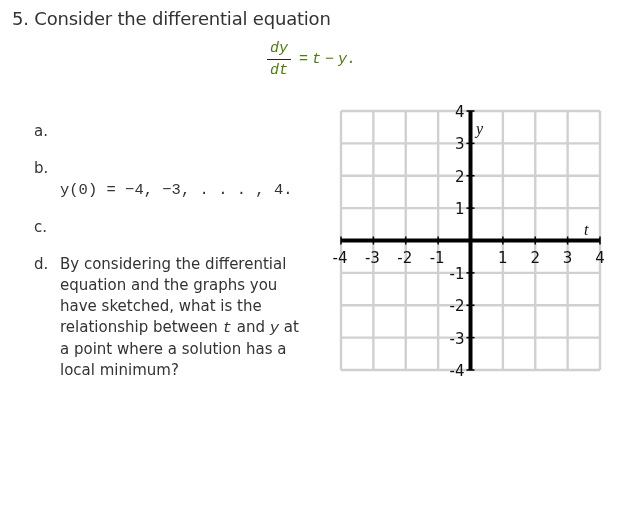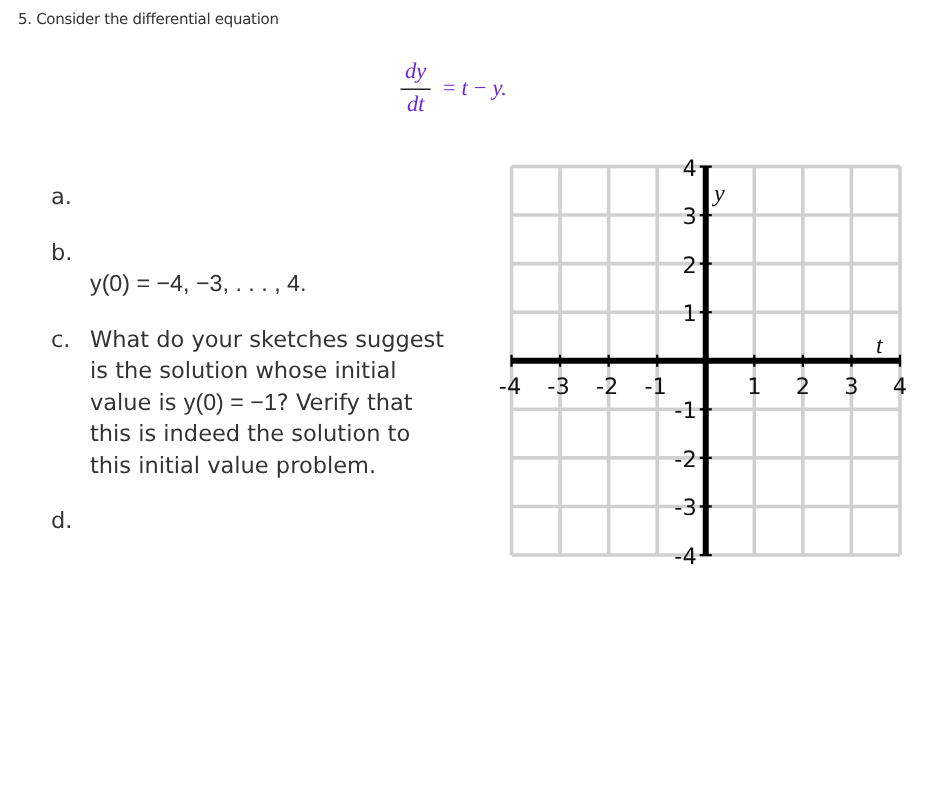--- a/index.html
+++ b/index.html
@@ -1,30 +1,30 @@
 <!DOCTYPE html>
 <html><head>
   <meta charset="utf-8">
   <style>
     html, body { margin: 0; padding: 0; background: #ffffff; }
     body { width: 622px; height: 525px; position: relative; overflow: hidden;
            font-family: "DejaVu Sans", "Liberation Sans", sans-serif; color: #333333; }
-    .title { position: absolute; left: 12px; top: 8px; font-size: 10px; letter-spacing: -0.2px; }
-    .eq { position: absolute; left: 267px; top: 40px; font-family: Liberation Serif, serif;
-          font-style: italic; font-size: 15px; display: flex; align-items: center; color: #6d28d9; }
+    .title { position: absolute; left: 12px; top: 8px; font-size: 18px; letter-spacing: -0.2px; }
+    .eq { position: absolute; left: 267px; top: 40px; font-family: Liberation Mono, monospace;
+          font-style: italic; font-size: 15px; display: flex; align-items: center; color: #4d7c0f; }
     .frac { display: inline-flex; flex-direction: column; align-items: center; margin-right: 4px; }
     .frac .num { padding: 0 3px 2px 3px; border-bottom: 1px solid #222; line-height: 17px; }
     .frac .den { padding-top: 2px; line-height: 17px; }
     .eq .rhs { font-style: italic; }
     .eq .op { font-style: normal; margin: 0 4px; }
     .parts { position: absolute; left: 34px; top: 121px; width: 270px; font-size: 15px; line-height: 21px; }
     .part { display: flex; margin-bottom: 16px; }
     .part .lbl { width: 26px; flex: none; }
     .part .txt { width: 240px; }
-    .m { font-family: Liberation Sans, sans-serif; font-size: 15.5px; }
+    .m { font-family: Liberation Mono, monospace; font-size: 15.5px; }
     .mi { font-style: italic; }
     #plot { position: absolute; left: 330px; top: 100px; }
     svg text { font-family: "DejaVu Sans", "Liberation Sans", sans-serif; font-size: 15px; fill: #111; }
     svg text.axlbl { font-family: "Liberation Serif", "DejaVu Serif", serif; font-style: italic; font-size: 16px; }
   </style>
 </head>
 <body>
 
 <div class="title">5. Consider the differential equation</div>
 
@@ -45,27 +45,30 @@
   </div>
   <div class="part">
     <span class="lbl">b.</span>
     <span class="txt">
       <br>
       <span class="m">y(0) = −4, −3, . . . , 4.</span>
     </span>
   </div>
   <div class="part">
     <span class="lbl">c.</span>
-    <span class="txt">
-      <span>What do your sketches suggest is the solution whose initial value is</span>
-      <span class="m">y(0) = −1</span><span>? Verify that this is indeed the solution to this initial value problem.</span>
-    </span>
   </div>
   <div class="part">
     <span class="lbl">d.</span>
+    <span class="txt">
+      <span>By considering the differential equation and the graphs you have sketched, what is the relationship between</span>
+      <span class="m mi">t</span>
+      <span>and</span>
+      <span class="m mi">y</span>
+      <span>at a point where a solution has a local minimum?</span>
+    </span>
   </div>
 </div>
 
 <svg id="plot" width="285" height="285" viewBox="0 0 285 285">
   <g id="grid">
       <line x1="11" y1="11" x2="11" y2="270" stroke="#d0d0d0" stroke-width="2.4"></line>
       <line x1="43.375" y1="11" x2="43.375" y2="270" stroke="#d0d0d0" stroke-width="2.4"></line>
       <line x1="75.75" y1="11" x2="75.75" y2="270" stroke="#d0d0d0" stroke-width="2.4"></line>
       <line x1="108.125" y1="11" x2="108.125" y2="270" stroke="#d0d0d0" stroke-width="2.4"></line>
       <line x1="140.5" y1="11" x2="140.5" y2="270" stroke="#d0d0d0" stroke-width="2.4"></line>

